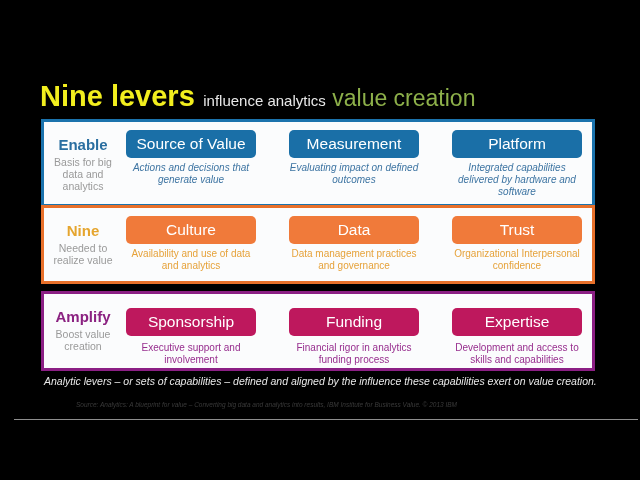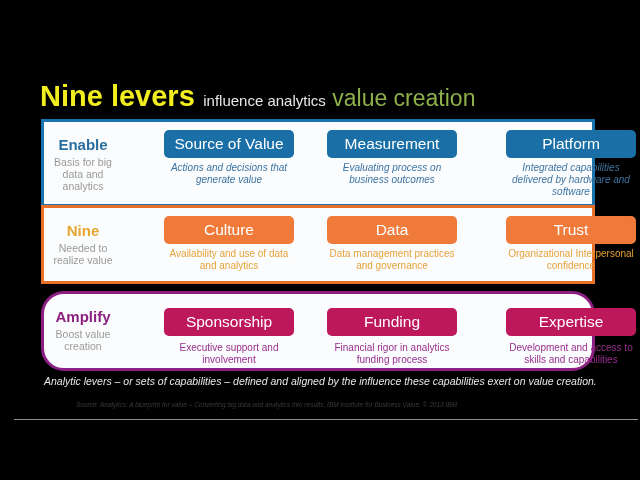--- a/index.html
+++ b/index.html
@@ -4,31 +4,31 @@
 <style>
   html, body { margin:0; padding:0; }
   body { width:640px; height:480px; background:#000; position:relative; overflow:hidden; font-family:"Liberation Sans", sans-serif; }
   .title { position:absolute; left:40px; top:80px; height:32px; white-space:nowrap; }
   .title .t1 { color:#f2ee1e; font-weight:bold; font-size:29px; }
   .title .t2 { color:#e8e8e8; font-size:15px; margin-left:4px; }
   .title .t3 { color:#8db04a; font-size:23px; margin-left:2px; }
   .band { position:absolute; left:41px; width:554px; background:#fbfcfd; box-sizing:border-box; border:3px solid; }
   .band.enable { top:119px; height:88px; border-color:#1b73ad; }
   .band.drive { top:205px; height:79px; border-color:#e8702a; }
-  .band.amplify { top:291px; height:80px; border-color:#8b1f84;border-radius:23px; }
+  .band.amplify { top:291px; height:80px; border-color:#8b1f84; }
   .cat { position:absolute; left:0; width:78px; top:14px; text-align:center; }
   .cat .name { font-weight:bold; font-size:15px; display:block; }
   .cat .desc { font-size:10.5px; color:#9a9a9a; line-height:12px; display:block; margin-top:3px; }
   .enable .cat .name { color:#2a6ea0; }
   .drive .cat .name { color:#e5a52e; }
   .amplify .cat .name { color:#8b2281; }
-  .lever { position:absolute; top:8px; width:130px; text-align:center;margin-left:38px; }
+  .lever { position:absolute; top:8px; width:130px; text-align:center; }
   .lever .btn { display:block; height:28px; line-height:28px; border-radius:5px; color:#fff; font-size:15.5px; }
   .lever .sub { display:block; font-size:10px; line-height:12px; margin-top:4px; }
-  .lever.l1 { left:82px; } .lever.l2 { left:245px; } .lever.l3 { left:424px; }
+  .lever.l1 { left:82px; } .lever.l2 { left:245px; } .lever.l3 { left:408px; }
   .enable .btn { background:#1a6fa7; } .enable .sub { color:#3d74a2;font-style:italic; }
   .drive .btn { background:#f07a3a; } .drive .sub { color:#e6a23a; }
   .amplify .btn { background:#be185d; } .amplify .sub { color:#972e8e; }
   .amplify .lever { top:14px; } .amplify .lever .sub { margin-top:6px; }
   .caption { position:absolute; left:44px; top:375px; color:#e8e8e8; font-style:italic; font-size:10.5px; white-space:nowrap; }
   .source { position:absolute; left:76px; top:401px; color:#3a3a3a; font-size:6.5px; white-space:nowrap; font-style:italic; }
   .rule { position:absolute; left:14px; top:419px; width:624px; height:1px; background:#8e8e8e; }
 </style>
 </head>
 <body>
@@ -43,21 +43,21 @@
   <div class="cat">
     <span class="name">Enable</span>
     <span class="desc">Basis for big data and analytics</span>
   </div>
   <div class="lever l1">
     <span class="btn">Source of Value</span>
     <span class="sub">Actions and decisions that generate value</span>
   </div>
   <div class="lever l2">
     <span class="btn">Measurement</span>
-    <span class="sub">Evaluating process on business outcomes</span>
+    <span class="sub">Evaluating impact on defined outcomes</span>
   </div>
   <div class="lever l3">
     <span class="btn">Platform</span>
     <span class="sub">Integrated capabilities delivered by hardware and software</span>
   </div>
 </div>
 
 <div class="band drive">
   <div class="cat">
     <span class="name">Nine</span>

